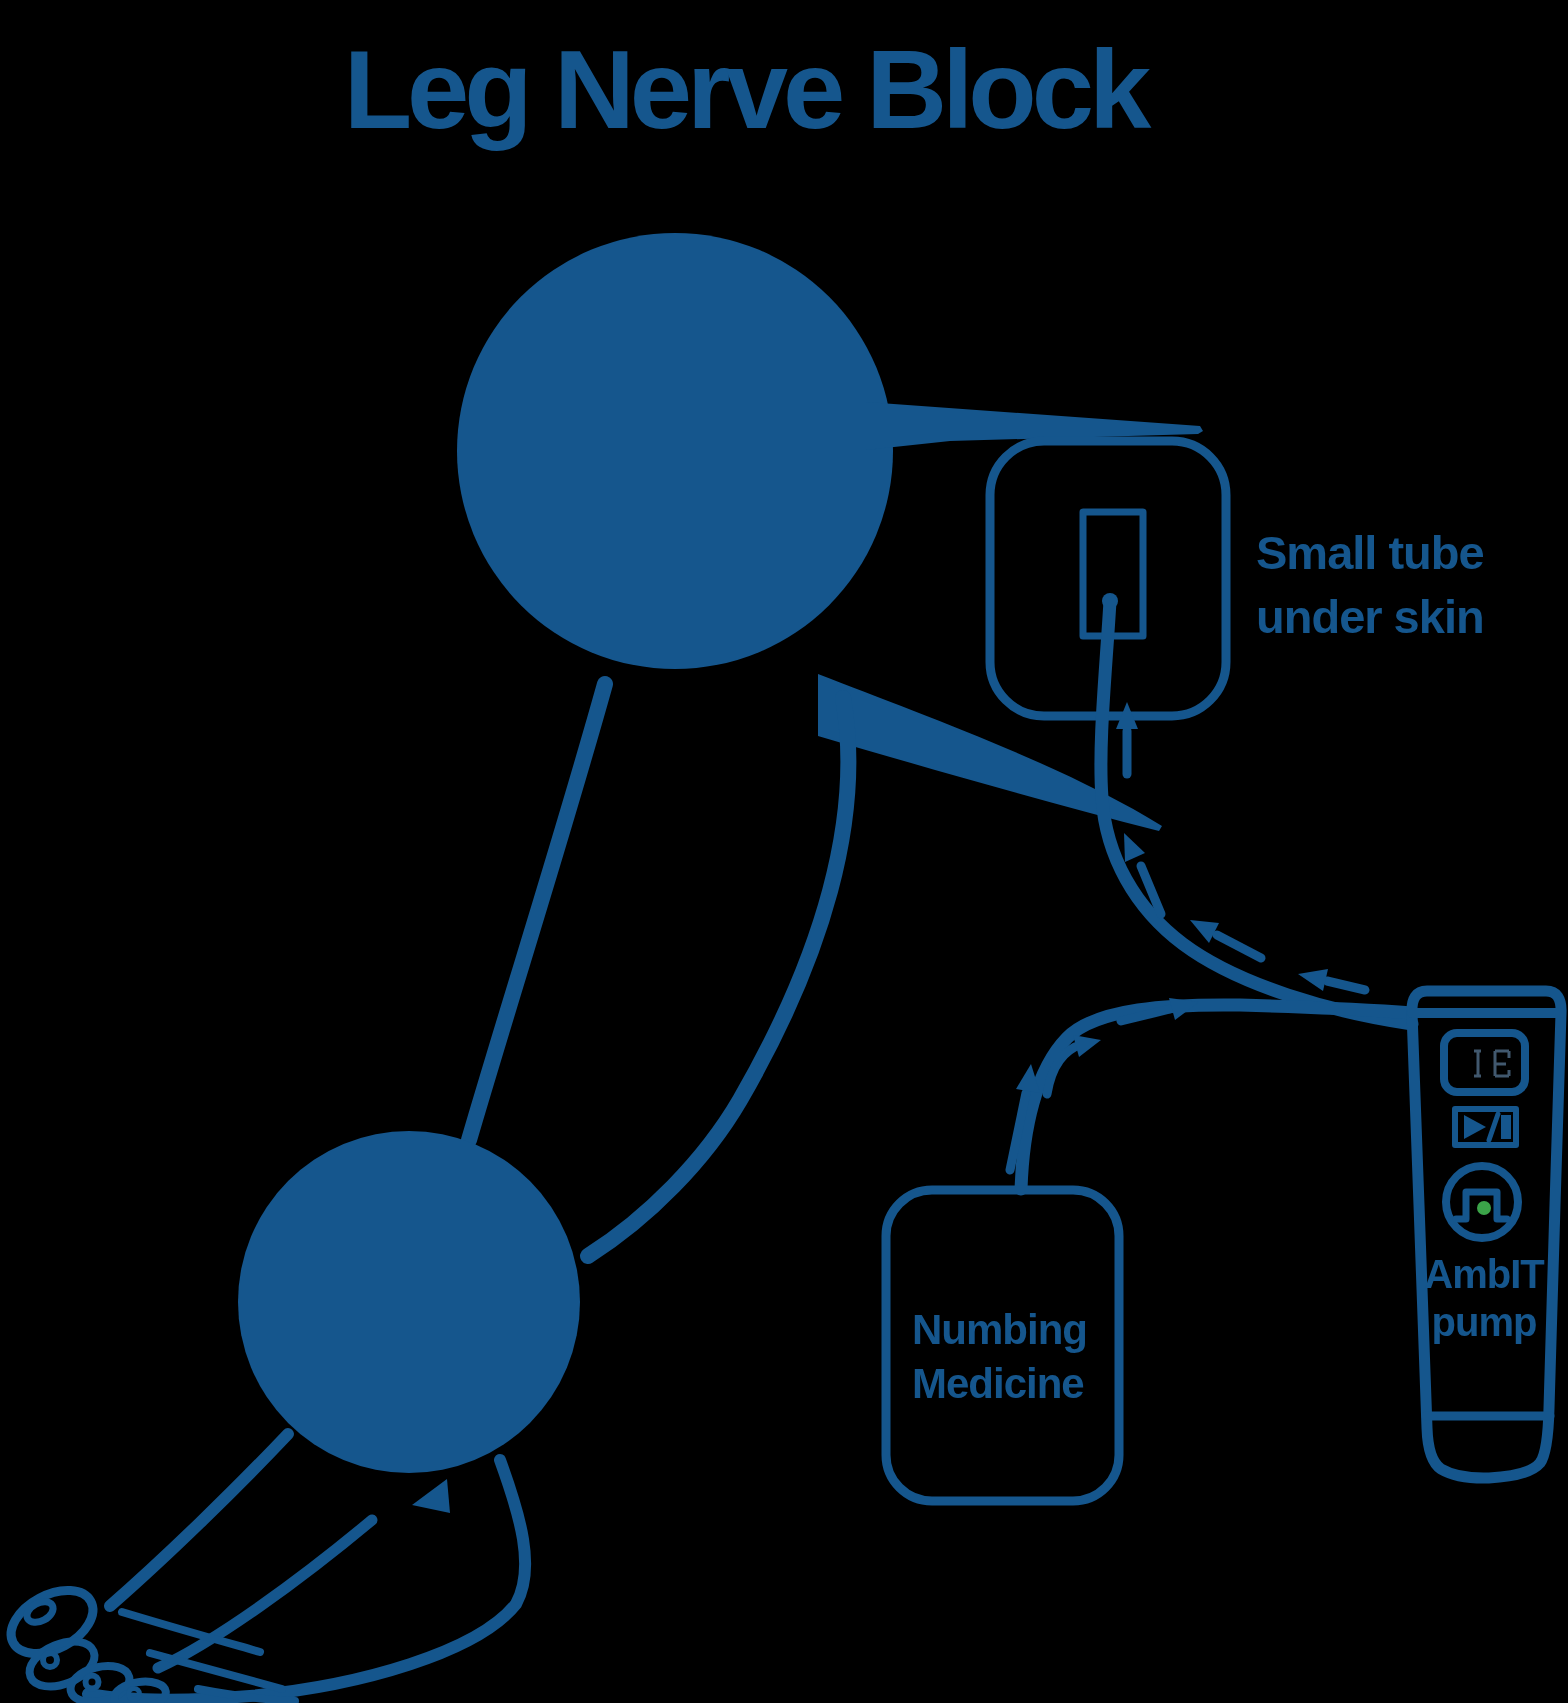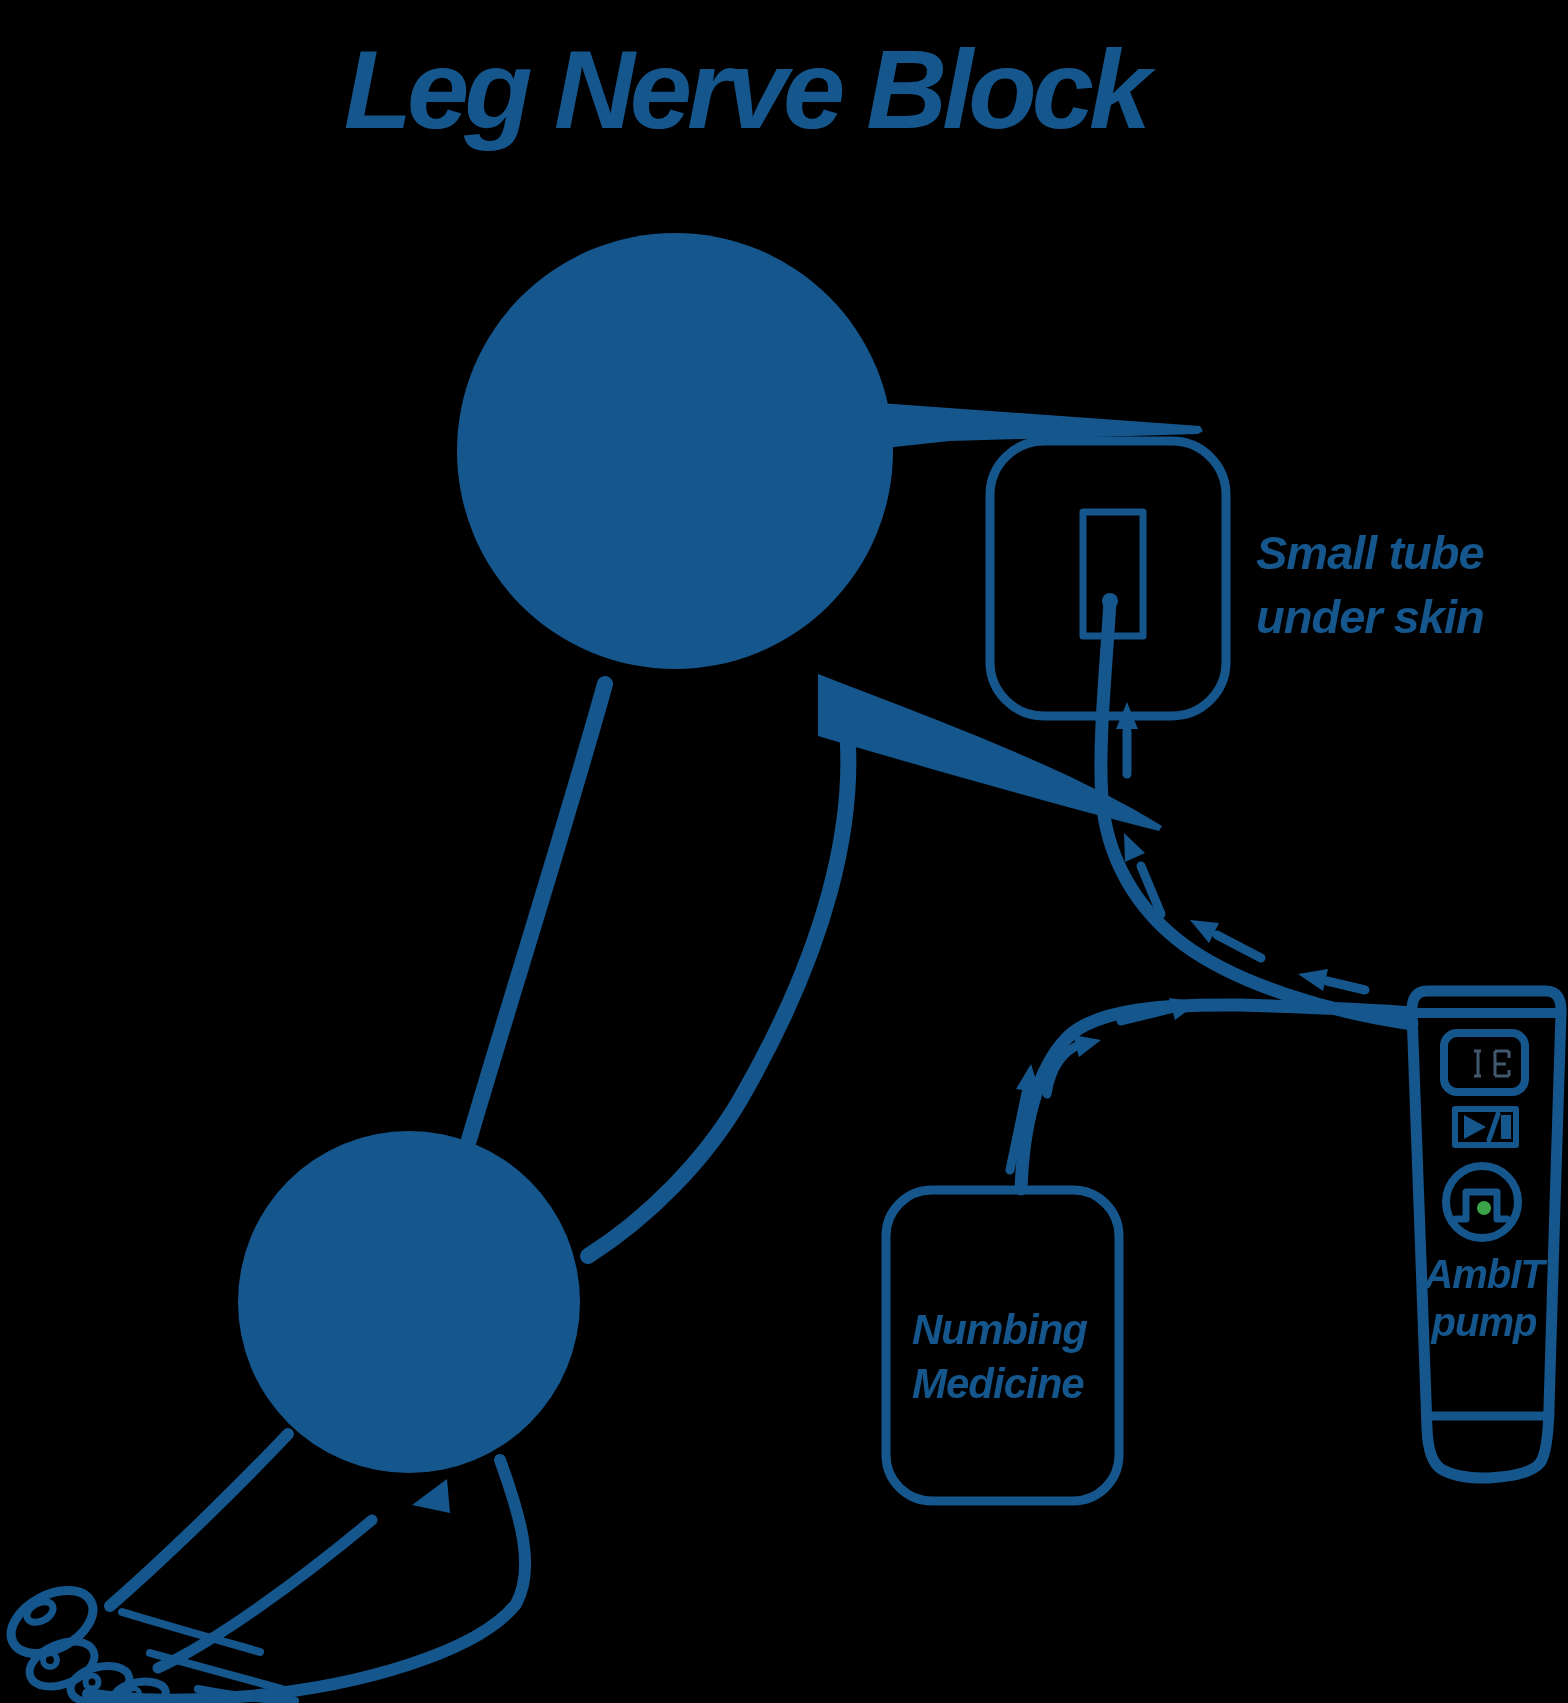--- a/index.html
+++ b/index.html
@@ -1,16 +1,16 @@
 <!DOCTYPE html>
 <html><head>
 <meta charset="utf-8">
 <style>
   html,body{margin:0;padding:0;background:#000;}
-  .stage{position:relative;width:1568px;height:1703px;background:#000;overflow:hidden;font-style:italic;}
+  .stage{position:relative;width:1568px;height:1703px;background:#000;overflow:hidden;}
   svg{display:block;}
   text{font-family:"Liberation Sans", sans-serif;fill:#15568D;}
   .title-text{font-size:112px;font-weight:bold;letter-spacing:-5px;}
   .lbl-lg{font-size:47px;font-weight:bold;letter-spacing:-1px;}
   .lbl-md{font-size:42px;font-weight:bold;letter-spacing:-1px;}
   .lbl-pump{font-size:40px;font-weight:bold;letter-spacing:-1px;}
   .ink-f{fill:#15568D;}
   .ink-s{stroke:#15568D;fill:none;stroke-linecap:round;stroke-linejoin:round;}
   .glyph{stroke:#41586E;fill:none;stroke-width:3;}
 </style>

